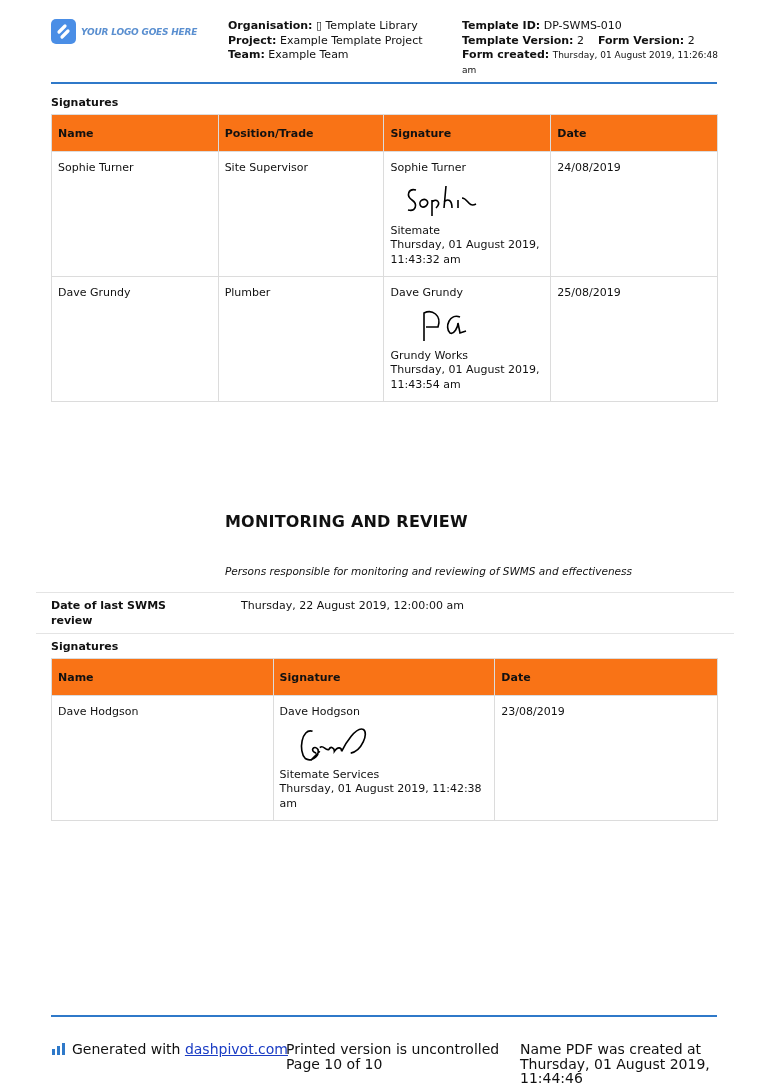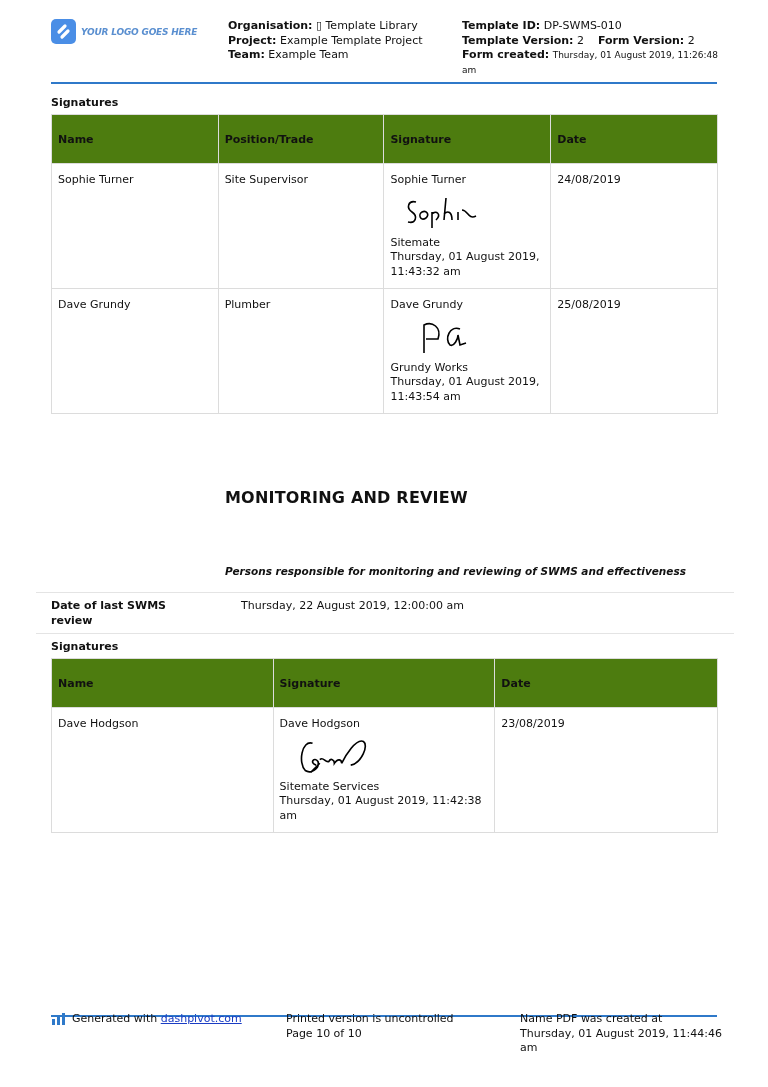--- a/index.html
+++ b/index.html
@@ -7,30 +7,30 @@
   .hdr-line { position:absolute; left:51px; top:82px; width:666px; height:2px; background:#2f79c9; }
   .logo { position:absolute; left:51px; top:19px; display:flex; align-items:center; }
   .logo-box { width:25px; height:25px; border-radius:5px; background:#4a8ee6; position:relative; }
   .logo-box svg { position:absolute; left:3px; top:3px; }
   .logo-text { margin-left:5px; color:#5a8fd0; font-style:italic; font-weight:bold; font-size:9px; letter-spacing:-0.2px; }
   .meta { position:absolute; font-size:11px; line-height:14.5px; }
   .meta b { font-weight:bold; }
   .small { font-size:9px; }
   .sec-label { position:absolute; left:51px; font-weight:bold; font-size:11px; }
   table.sig { position:absolute; left:51px; border-collapse:collapse; font-size:11px; }
-  table.sig th { background:#4d7c0f; text-align:left; font-weight:bold; padding:11px 6px; height:26px; border:1px solid #dcdcdc; }
+  table.sig th { background:#f97316; text-align:left; font-weight:bold; padding:5px 6px; height:26px; border:1px solid #dcdcdc; }
   table.sig td { vertical-align:top; padding:9px 6px; border:1px solid #dcdcdc; line-height:14.5px; }
   .sig-img { height:40px; margin:4px 0 4px 12px; display:block; }
-  .mon-title { position:absolute; left:225px; top:488px; font-weight:bold; font-size:16px; letter-spacing:0.2px; }
-  .mon-sub { position:absolute; left:225px; top:565px; font-weight:bold; font-style:italic; font-size:10.5px; }
+  .mon-title { position:absolute; left:225px; top:512px; font-weight:bold; font-size:16px; letter-spacing:0.2px; }
+  .mon-sub { position:absolute; left:225px; top:565px; font-weight:normal; font-style:italic; font-size:10.5px; }
   .rule { position:absolute; left:36px; width:698px; height:1px; background:#e4e4e4; }
   .review-label { position:absolute; left:51px; top:598px; font-weight:bold; line-height:15px; width:140px; }
   .review-val { position:absolute; left:225px; top:599px;margin-left:16px; }
   .ftr-line { position:absolute; left:51px; top:1015px; width:666px; height:2px; background:#2f79c9; }
-  .ftr { position:absolute; top:1012px; font-size:11px; line-height:14.5px; }
+  .ftr { position:absolute; top:1042px; font-size:14px; line-height:14.5px; }
   .ftr a { color:#1a3cc4; text-decoration:underline; }
 </style>
 </head>
 <body>
 
 <div class="logo">
   <div class="logo-box">
     <svg width="19" height="19" viewBox="0 0 19 19">
         <path d="M5 10 L11 4 M8 15 L14 9" stroke="#fff" stroke-width="3.2" stroke-linecap="round"></path>
       </svg>

